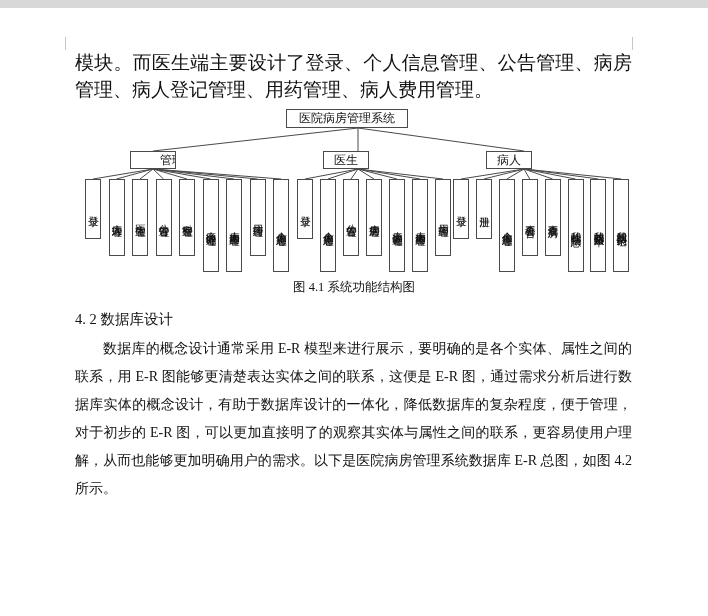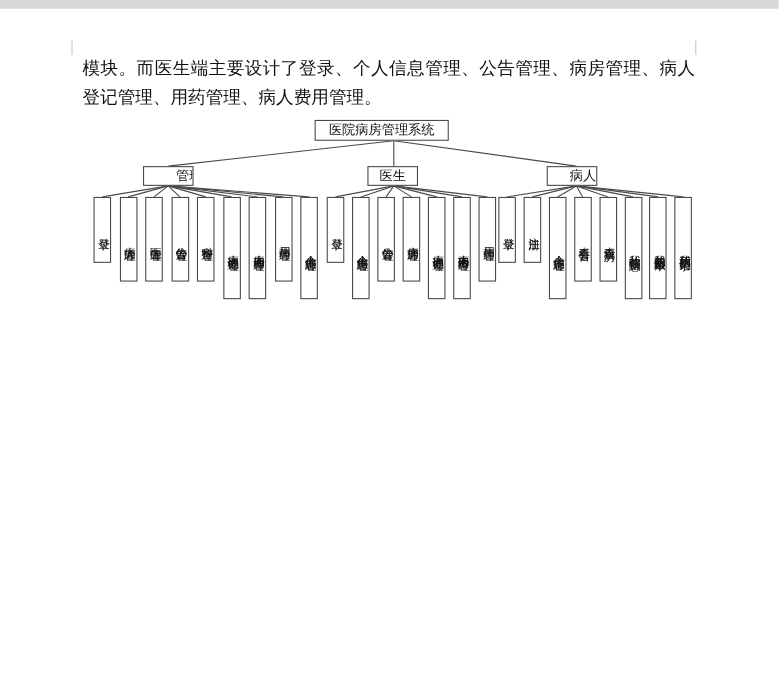--- a/index.html
+++ b/index.html
@@ -8,21 +8,21 @@
     background:#ffffff; color:#111;
     font-family:"Liberation Serif","DejaVu Serif",serif;
   }
   .top-strip { position:absolute; top:0; left:0; width:708px; height:8px; background:#d8d8d8; }
   .crop-mark { position:absolute; top:37px; width:1px; height:13px; background:#c6c6c6; }
   .crop-mark.left  { left:65px; }
   .crop-mark.right { left:632px; }
 
   .content { padding:0 76px 0 75px; }
   .first-block { margin-top:49px; }
-  .body-text p { margin:0 0 2px 0; font-size:16px; line-height:27px; text-align:justify; }
+  .body-text p { margin:0 0 2px 0; font-size:19px; line-height:27px; text-align:justify; }
   p.indented { text-indent:2em; line-height:28px; margin-top:2px; }
 
   .heading { font-size:14.5px; line-height:27px; }
   .heading.h1 { margin-top:10px; }
 
   .diagram { position:relative; width:708px; height:172px; margin-top:2px; }
   .diagram svg { position:absolute; left:0; top:0; }
   .node {
     position:absolute; box-sizing:border-box; border:1px solid #4a4a4a; background:#fff;
     font-size:12px; text-align:center; white-space:nowrap; overflow:hidden;
@@ -84,35 +84,38 @@
   <div class="node branch-node" style="left: 130px; top: 46px; width: 46px; padding-left: 29px;">管理员</div>
       <div class="leaf-node" style="left: 85px; top: 74px; height: 60px;">登录</div>
       <div class="leaf-node" style="left: 108.5px; top: 74px; height: 77px;">病人管理</div>
       <div class="leaf-node" style="left: 132px; top: 74px; height: 77px;">医生管理</div>
       <div class="leaf-node" style="left: 155.5px; top: 74px; height: 77px;">公告管理</div>
       <div class="leaf-node" style="left: 179px; top: 74px; height: 77px;">科室管理</div>
       <div class="leaf-node" style="left: 202.5px; top: 74px; height: 93px;">病人登记管理</div>
       <div class="leaf-node" style="left: 226px; top: 74px; height: 93px;">病人费用管理</div>
       <div class="leaf-node" style="left: 249.5px; top: 74px; height: 77px;">用药管理</div>
       <div class="leaf-node" style="left: 273px; top: 74px; height: 93px;">个人信息管理</div>
-      <div class="node branch-node" style="left: 334px; top: 46px; width: 46px;">医生</div>
+      <div class="node branch-node" style="left: 323px; top: 46px; width: 46px;">医生</div>
       <div class="leaf-node" style="left: 297px; top: 74px; height: 60px;">登录</div>
       <div class="leaf-node" style="left: 320px; top: 74px; height: 93px;">个人信息管理</div>
       <div class="leaf-node" style="left: 343px; top: 74px; height: 77px;">公告管理</div>
       <div class="leaf-node" style="left: 366px; top: 74px; height: 77px;">病房管理</div>
       <div class="leaf-node" style="left: 389px; top: 74px; height: 93px;">病人登记管理</div>
       <div class="leaf-node" style="left: 412px; top: 74px; height: 93px;">病人费用管理</div>
       <div class="leaf-node" style="left: 435px; top: 74px; height: 77px;">用药管理</div>
-      <div class="node branch-node" style="left: 497px; top: 46px; width: 46px; text-align: right;">病人</div>
+      <div class="node branch-node" style="left: 486px; top: 46px; width: 46px;">病人</div>
       <div class="leaf-node" style="left: 453px; top: 74px; height: 60px;">登录</div>
       <div class="leaf-node" style="left: 475.9px; top: 74px; height: 60px;">注册</div>
       <div class="leaf-node" style="left: 498.8px; top: 74px; height: 93px;">个人信息管理</div>
       <div class="leaf-node" style="left: 521.7px; top: 74px; height: 77px;">查看公告</div>
       <div class="leaf-node" style="left: 544.6px; top: 74px; height: 77px;">查看病房</div>
       <div class="leaf-node" style="left: 567.5px; top: 74px; height: 93px;">我的住院信息</div>
       <div class="leaf-node" style="left: 590.4px; top: 74px; height: 93px;">我的费用账单</div>
       <div class="leaf-node" style="left: 613.3px; top: 74px; height: 93px;">我的用药记录</div>
     </div>
 
+  <div class="figure-caption">图 4.1 系统功能结构图</div>
 
   <div class="content">
+    <div class="heading h1">4. 2 数据库设计</div>
+    <p class="indented body-like" style="font-size:14px; text-align:justify; margin-bottom:0;">数据库的概念设计通常采用 E-R 模型来进行展示，要明确的是各个实体、属性之间的联系，用 E-R 图能够更清楚表达实体之间的联系，这便是 E-R 图，通过需求分析后进行数据库实体的概念设计，有助于数据库设计的一体化，降低数据库的复杂程度，便于管理，对于初步的 E-R 图，可以更加直接明了的观察其实体与属性之间的联系，更容易使用户理解，从而也能够更加明确用户的需求。以下是医院病房管理系统数据库 E-R 总图，如图 4.2 所示。</p>
   </div>
 </div>
 
 </body></html>

